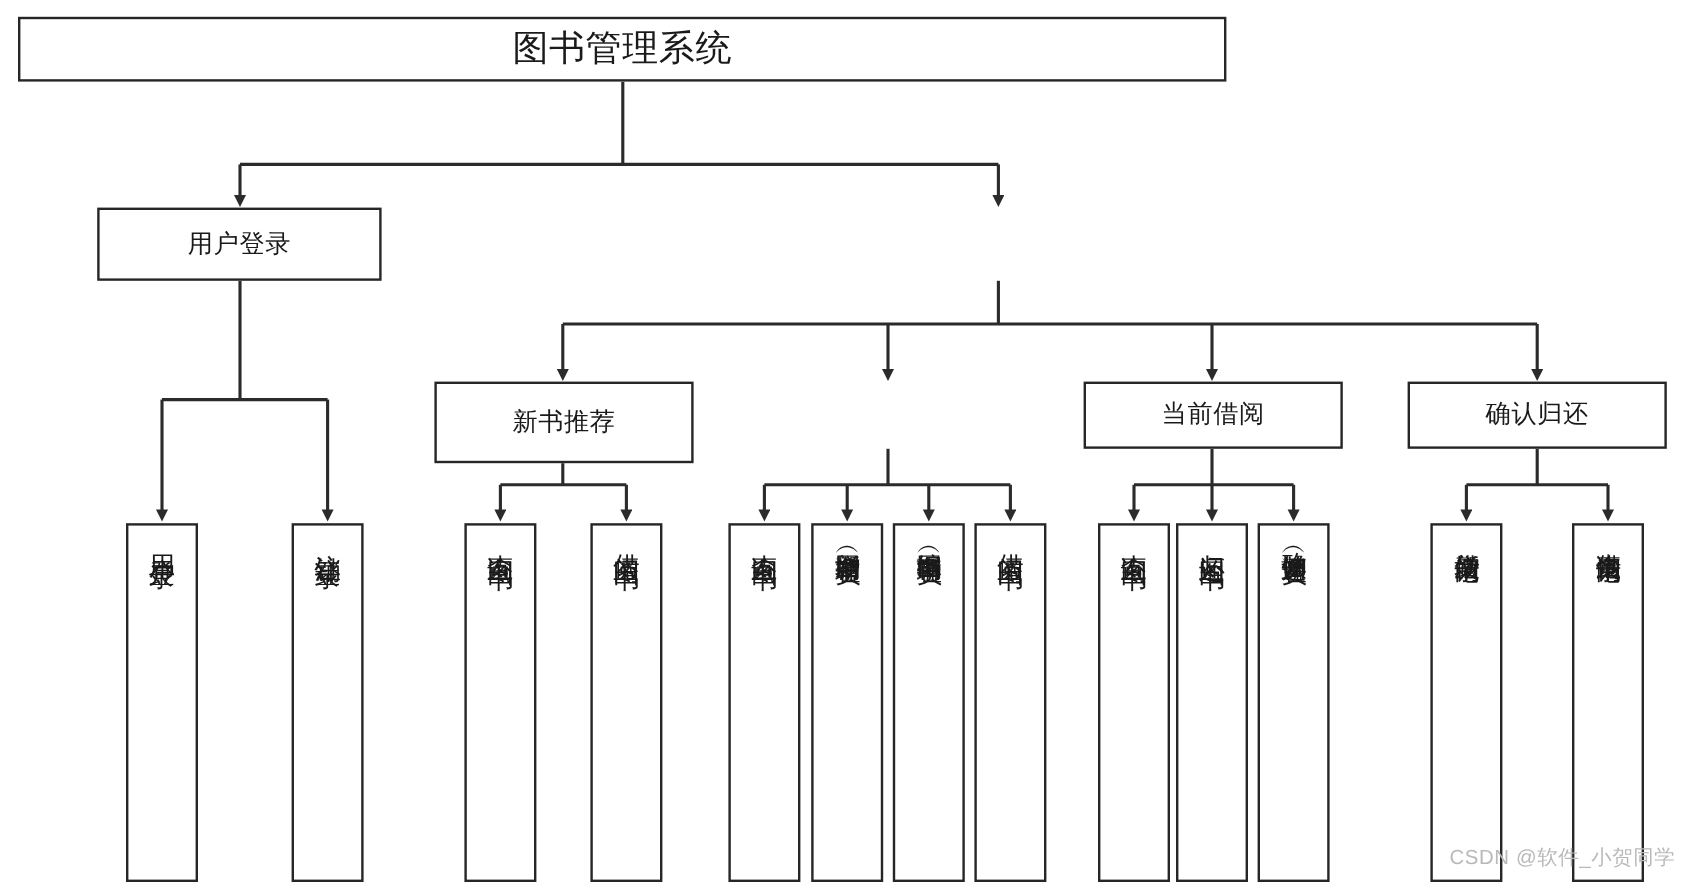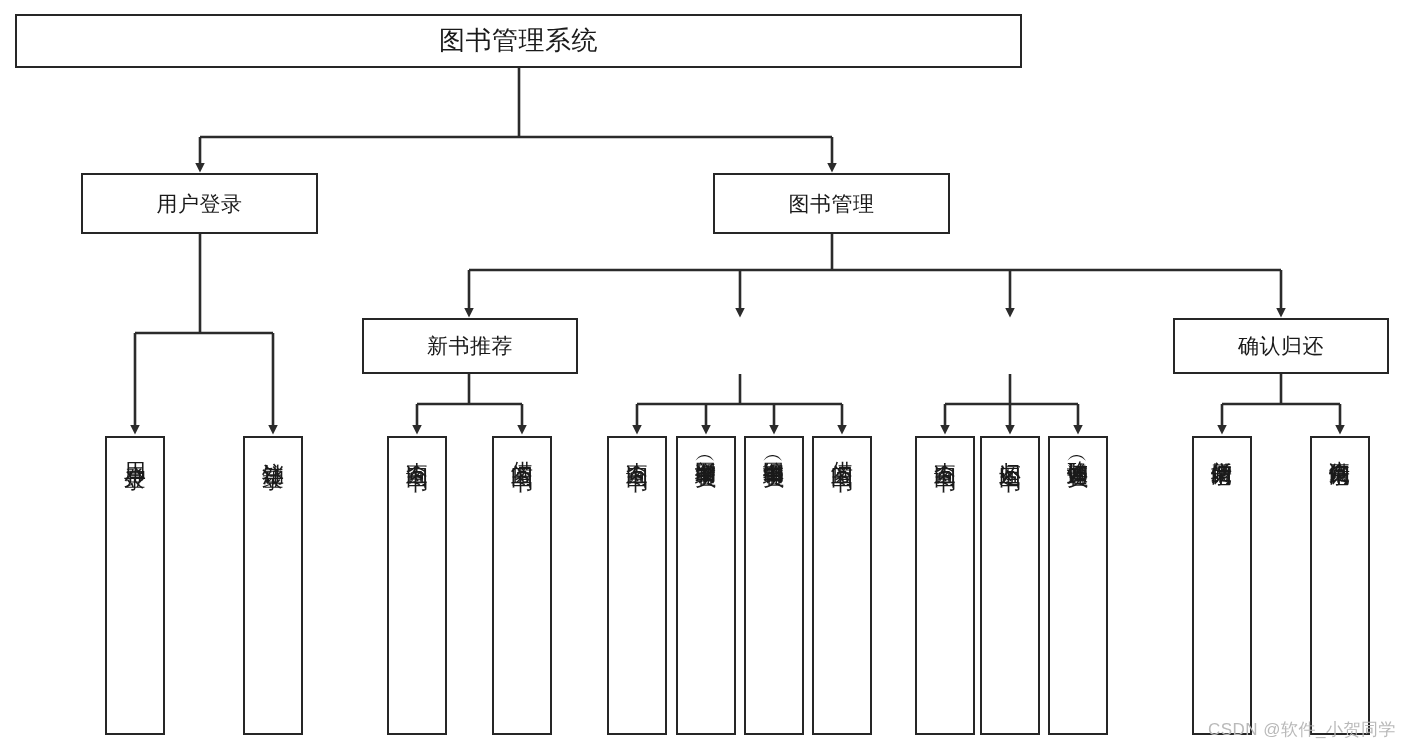--- a/index.html
+++ b/index.html
@@ -29,21 +29,21 @@
     display:block;
     text-align:center;
     line-height:1.12;
     white-space:nowrap;
   }
   
   .node.horiz .lbl{
     font-size:21px;
     letter-spacing:0.5px;
   }
-  .node.root .lbl{font-size:26px;}
+  .node.root .lbl{font-size:30px;}
   
   .node.leaf{
     align-items:flex-start;
     justify-content:center;
     padding-top:6px;
   }
   .node.leaf .lbl{
     writing-mode:vertical-rl;
     text-orientation:upright;
     font-size:22px;
@@ -53,21 +53,21 @@
   }
   .node.leaf.tall .lbl{
     font-size:21px;
     letter-spacing:1px;
   }
   
   #wires{position:absolute;left:0;top:0;width:1405px;height:747px;pointer-events:none;}
   #watermark{
     position:absolute;
     right:9px;
-    bottom:6px;
+    bottom:21px;
     font-size:17px;
     color:#b9b9b9;
     white-space:nowrap;
     letter-spacing:0.5px;
     margin-left:36px;
   }
 </style>
 </head>
 <body>
 
@@ -123,26 +123,26 @@
     </g>
   </svg>
 
   <div class="node root horiz" style="left:15px;top:14px;width:1007px;height:54px;">
     <span class="lbl">图书管理系统</span>
   </div>
 
   <div class="node horiz" style="left:81px;top:173px;width:237px;height:61px;">
     <span class="lbl">用户登录</span>
   </div>
-  <div class="node horiz" style="left:713px;top:173px;width:237px;height:61px;">
-    <span class="lbl">图书管理</span>
+
+  <div class="node horiz" style="left:362px;top:318px;width:216px;height:68px;">
+    <span class="lbl">新书推荐</span>
   </div>
-
-  <div class="node horiz" style="left:362px;top:318px;width:216px;height:56px;">
-    <span class="lbl">新书推荐</span>
+  <div class="node horiz" style="left:903px;top:318px;width:216px;height:56px;">
+    <span class="lbl">当前借阅</span>
   </div>
   <div class="node horiz" style="left:1173px;top:318px;width:216px;height:56px;">
     <span class="lbl">确认归还</span>
   </div>
 
   <div class="node leaf" style="left:105px;top:436px;width:60px;height:299px;">
     <span class="lbl">用户登录</span>
   </div>
   <div class="node leaf" style="left:243px;top:436px;width:60px;height:299px;">
     <span class="lbl">注销登录</span>

